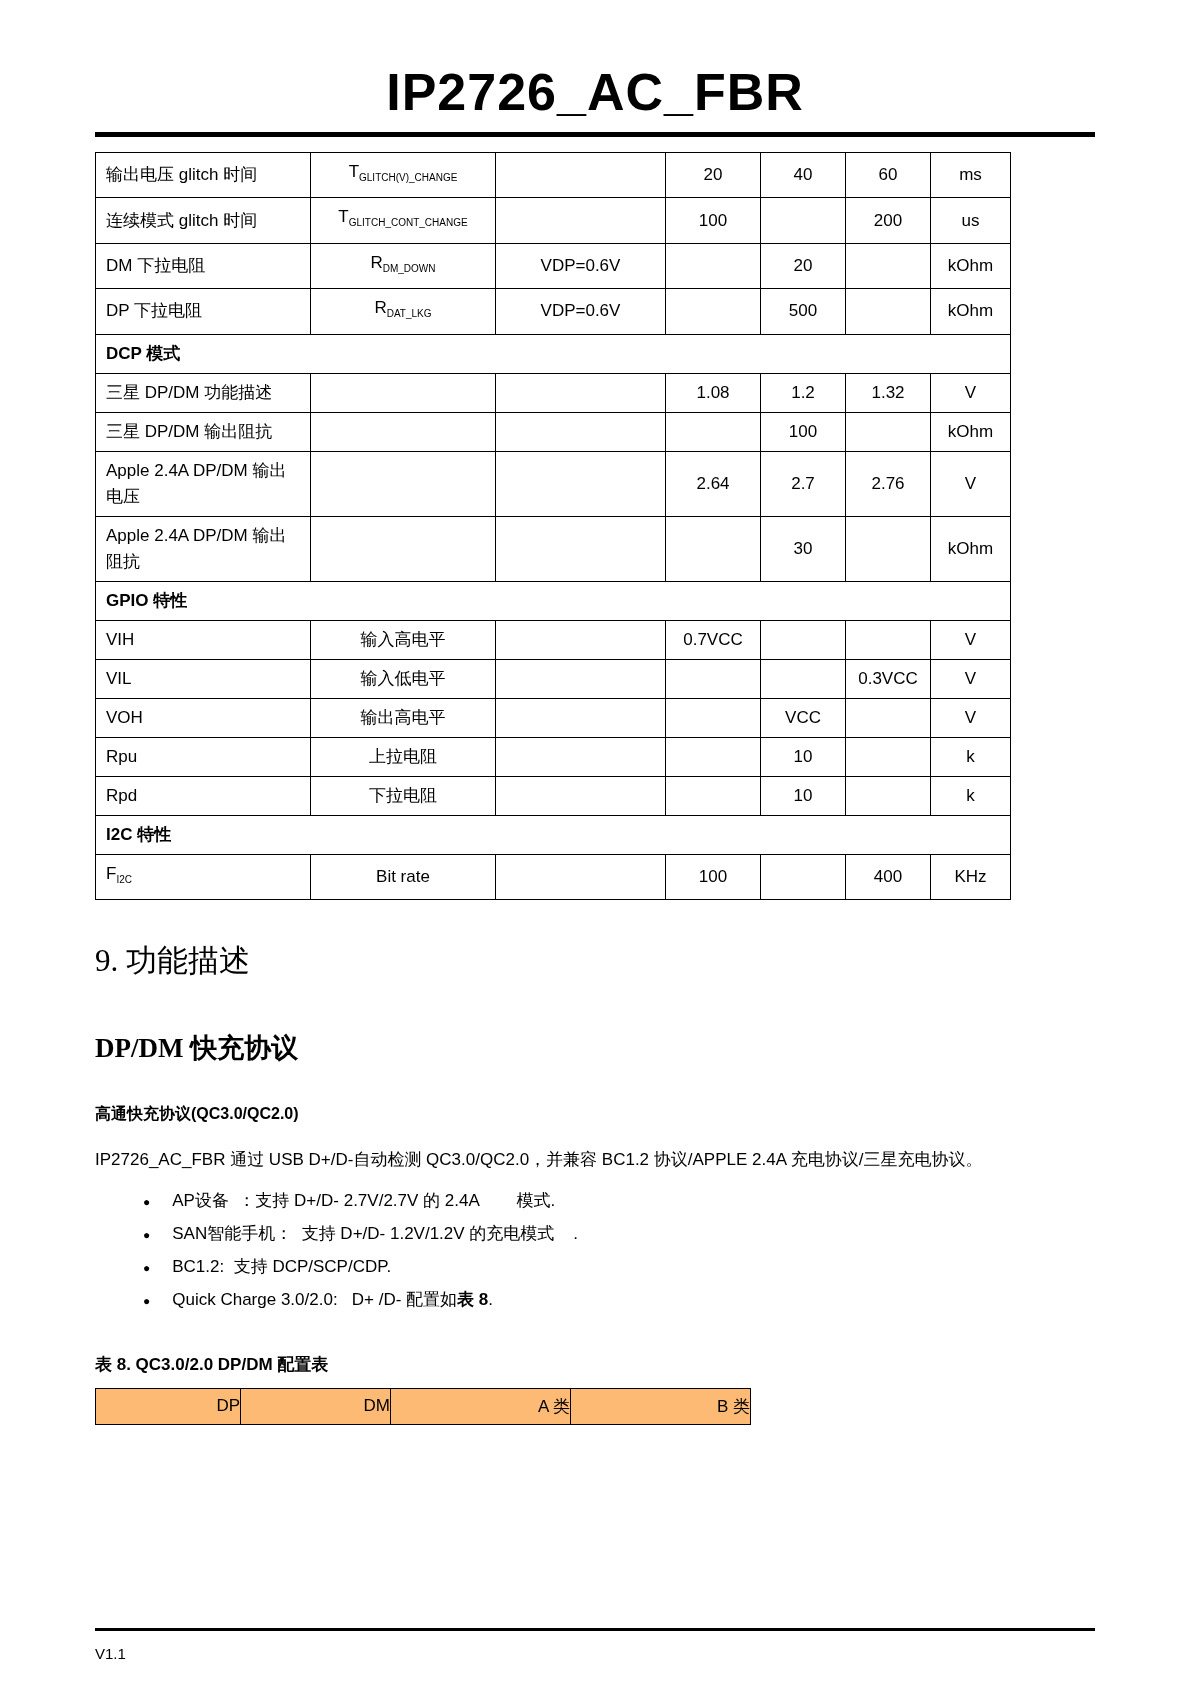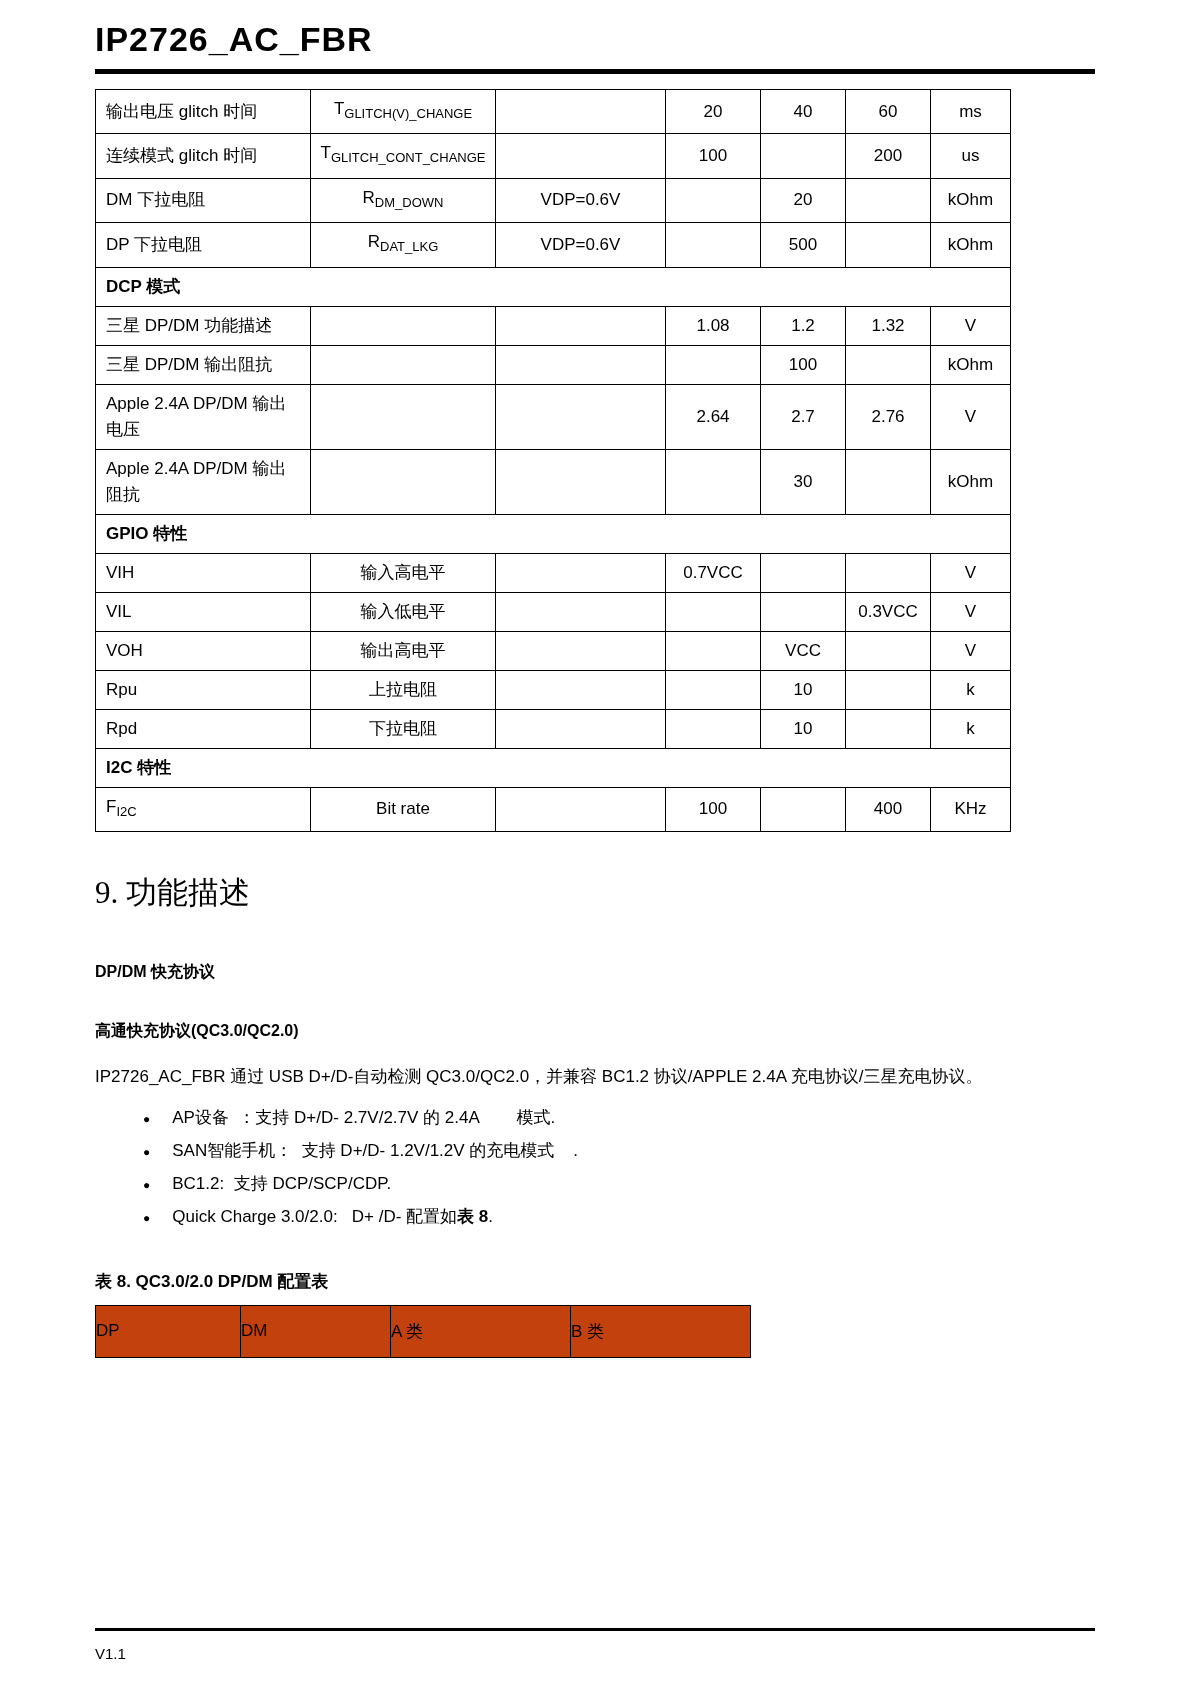--- a/index.html
+++ b/index.html
@@ -5,69 +5,69 @@
   * { margin:0; padding:0; box-sizing:border-box; }
   html,body { background:#ffffff; }
   body {
     width:1190px; height:1683px; position:relative;
     font-family:"Liberation Sans","DejaVu Sans",sans-serif;
     color:#000000; overflow:hidden;
   }
   .content { margin:0 95px; width:1000px; }
 
   .doc-title {
-    margin-top:20px; text-align:left;
-    font-size:34px; font-weight:bold; letter-spacing:1px;
+    margin-top:62px; text-align:center;
+    font-size:52px; font-weight:bold; letter-spacing:1px;
     font-family:"Liberation Sans","DejaVu Sans",sans-serif;
   }
   .title-rule { margin-top:10px; height:5px; background:#000; }
 
   table.spec {
     border-collapse:collapse; table-layout:fixed;
     margin-top:15px; width:915px; font-size:17px;
   }
   .spec td {
     border:1px solid #000; padding:6px 8px;
     line-height:26px; vertical-align:middle; word-break:break-word;
   }
   .spec td.c-param { text-align:left; padding-left:10px; }
   .spec td.c-sym  { text-align:center; }
   .spec td.c-val  { text-align:center; padding:6px 4px; }
   .spec td.sec    { font-weight:bold; text-align:left; padding-left:10px; }
-  .spec sub { font-size:13px; }
+  .spec sub { font-size:10px; }
 
   .h-func {
     margin-top:40px; font-size:31px; font-weight:normal;
     font-family:"Liberation Serif","DejaVu Serif",serif;
   }
   .h-dpdm {
-    margin-top:48px; font-size:16px; font-weight:bold;
-    font-family:Liberation Sans, sans-serif;
+    margin-top:48px; font-size:27px; font-weight:bold;
+    font-family:Liberation Serif, serif;
   }
   .h-qc { margin-top:38px; font-size:16px; font-weight:bold; }
 
   .para {
     margin-top:20px; font-size:17px; line-height:1.75;
     text-align:justify;
   }
 
   .bullets { margin-top:10px; list-style:none; }
   .bullets li {
     display:flex; align-items:baseline;
     padding:3px 0 3px 48px; font-size:17px; line-height:26px;
     white-space:pre-wrap;
   }
   .bullets .dot { font-size:12px; margin-right:22px; flex:0 0 auto; }
   .bullets .b { font-weight:bold; }
 
   .t8-caption { margin-top:36px; font-size:17px; font-weight:bold; }
   table.t8 { border-collapse:collapse; table-layout:fixed; margin-top:12px; font-size:17px; }
   .t8 td {
-    border:1px solid #000; background:#c2410c;
-    text-align:left; height:52px; vertical-align:middle;
+    border:1px solid #000; background:#fdba74;
+    text-align:right; height:36px; vertical-align:middle;
   }
 
   .footer { position:absolute; left:95px; width:1000px; top:1628px; }
   .footer-rule { height:3px; background:#000; }
   .footer-version { margin-top:14px; font-size:15px; }
 </style>
 </head>
 <body>
 
 <div class="content">

